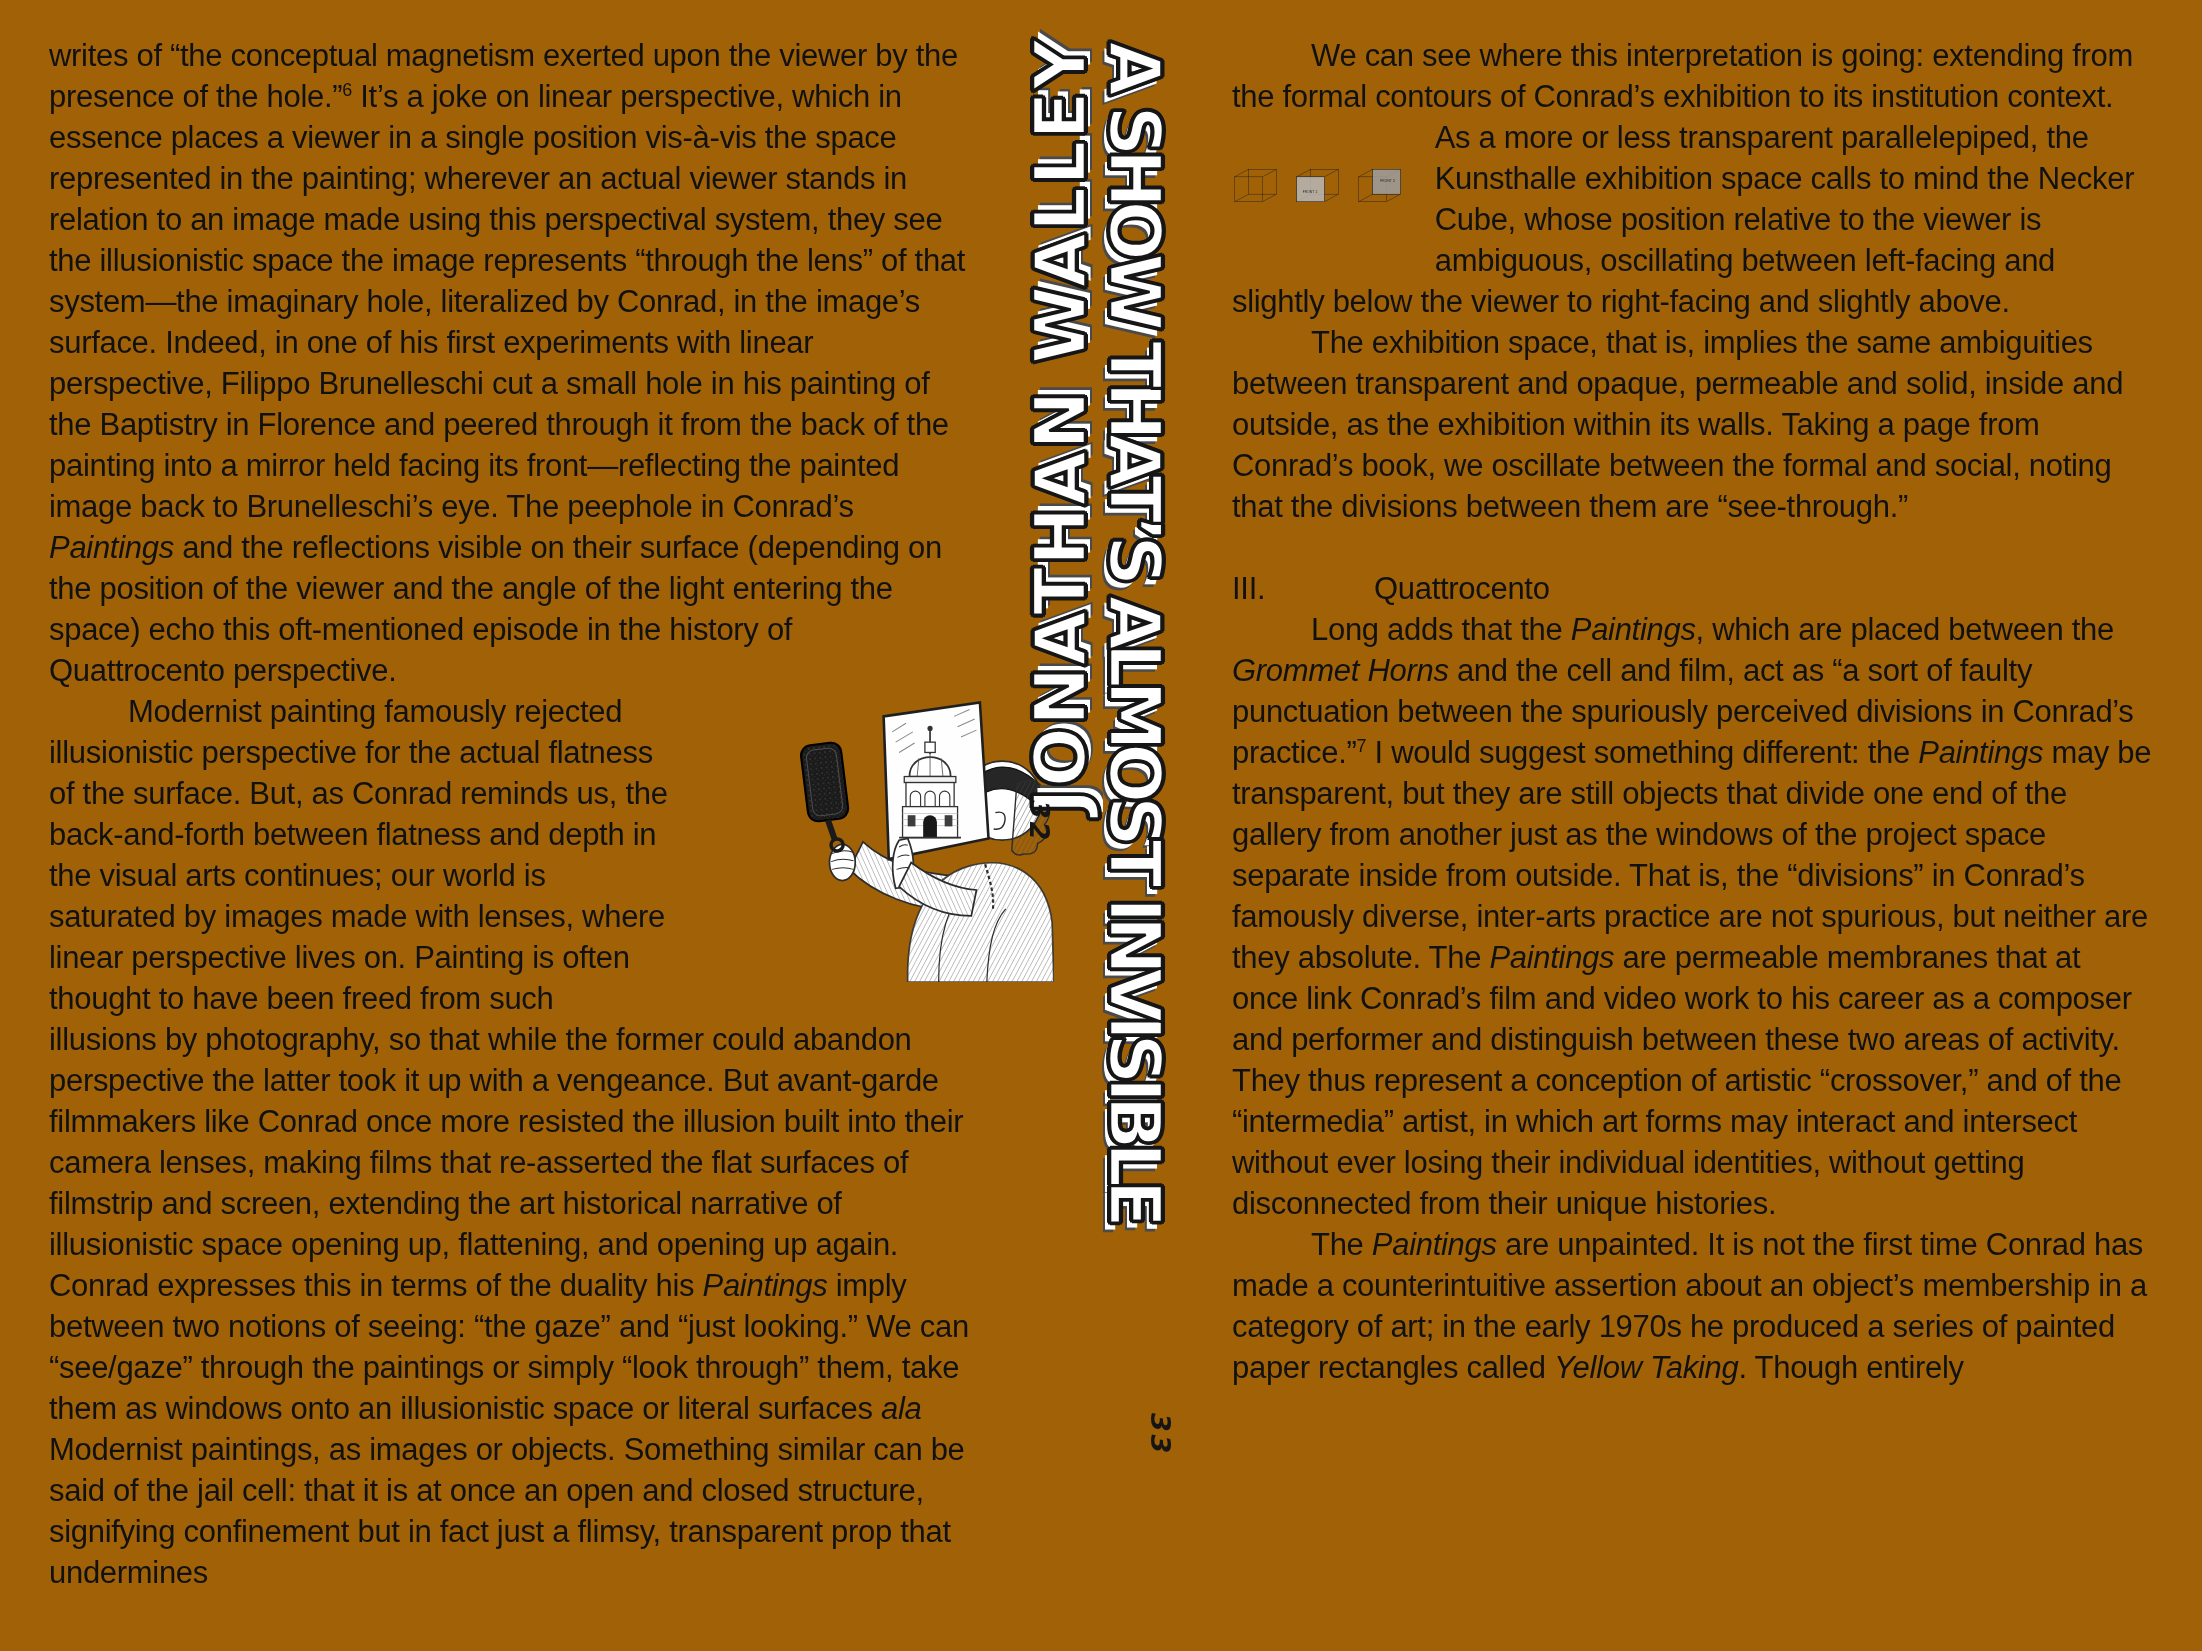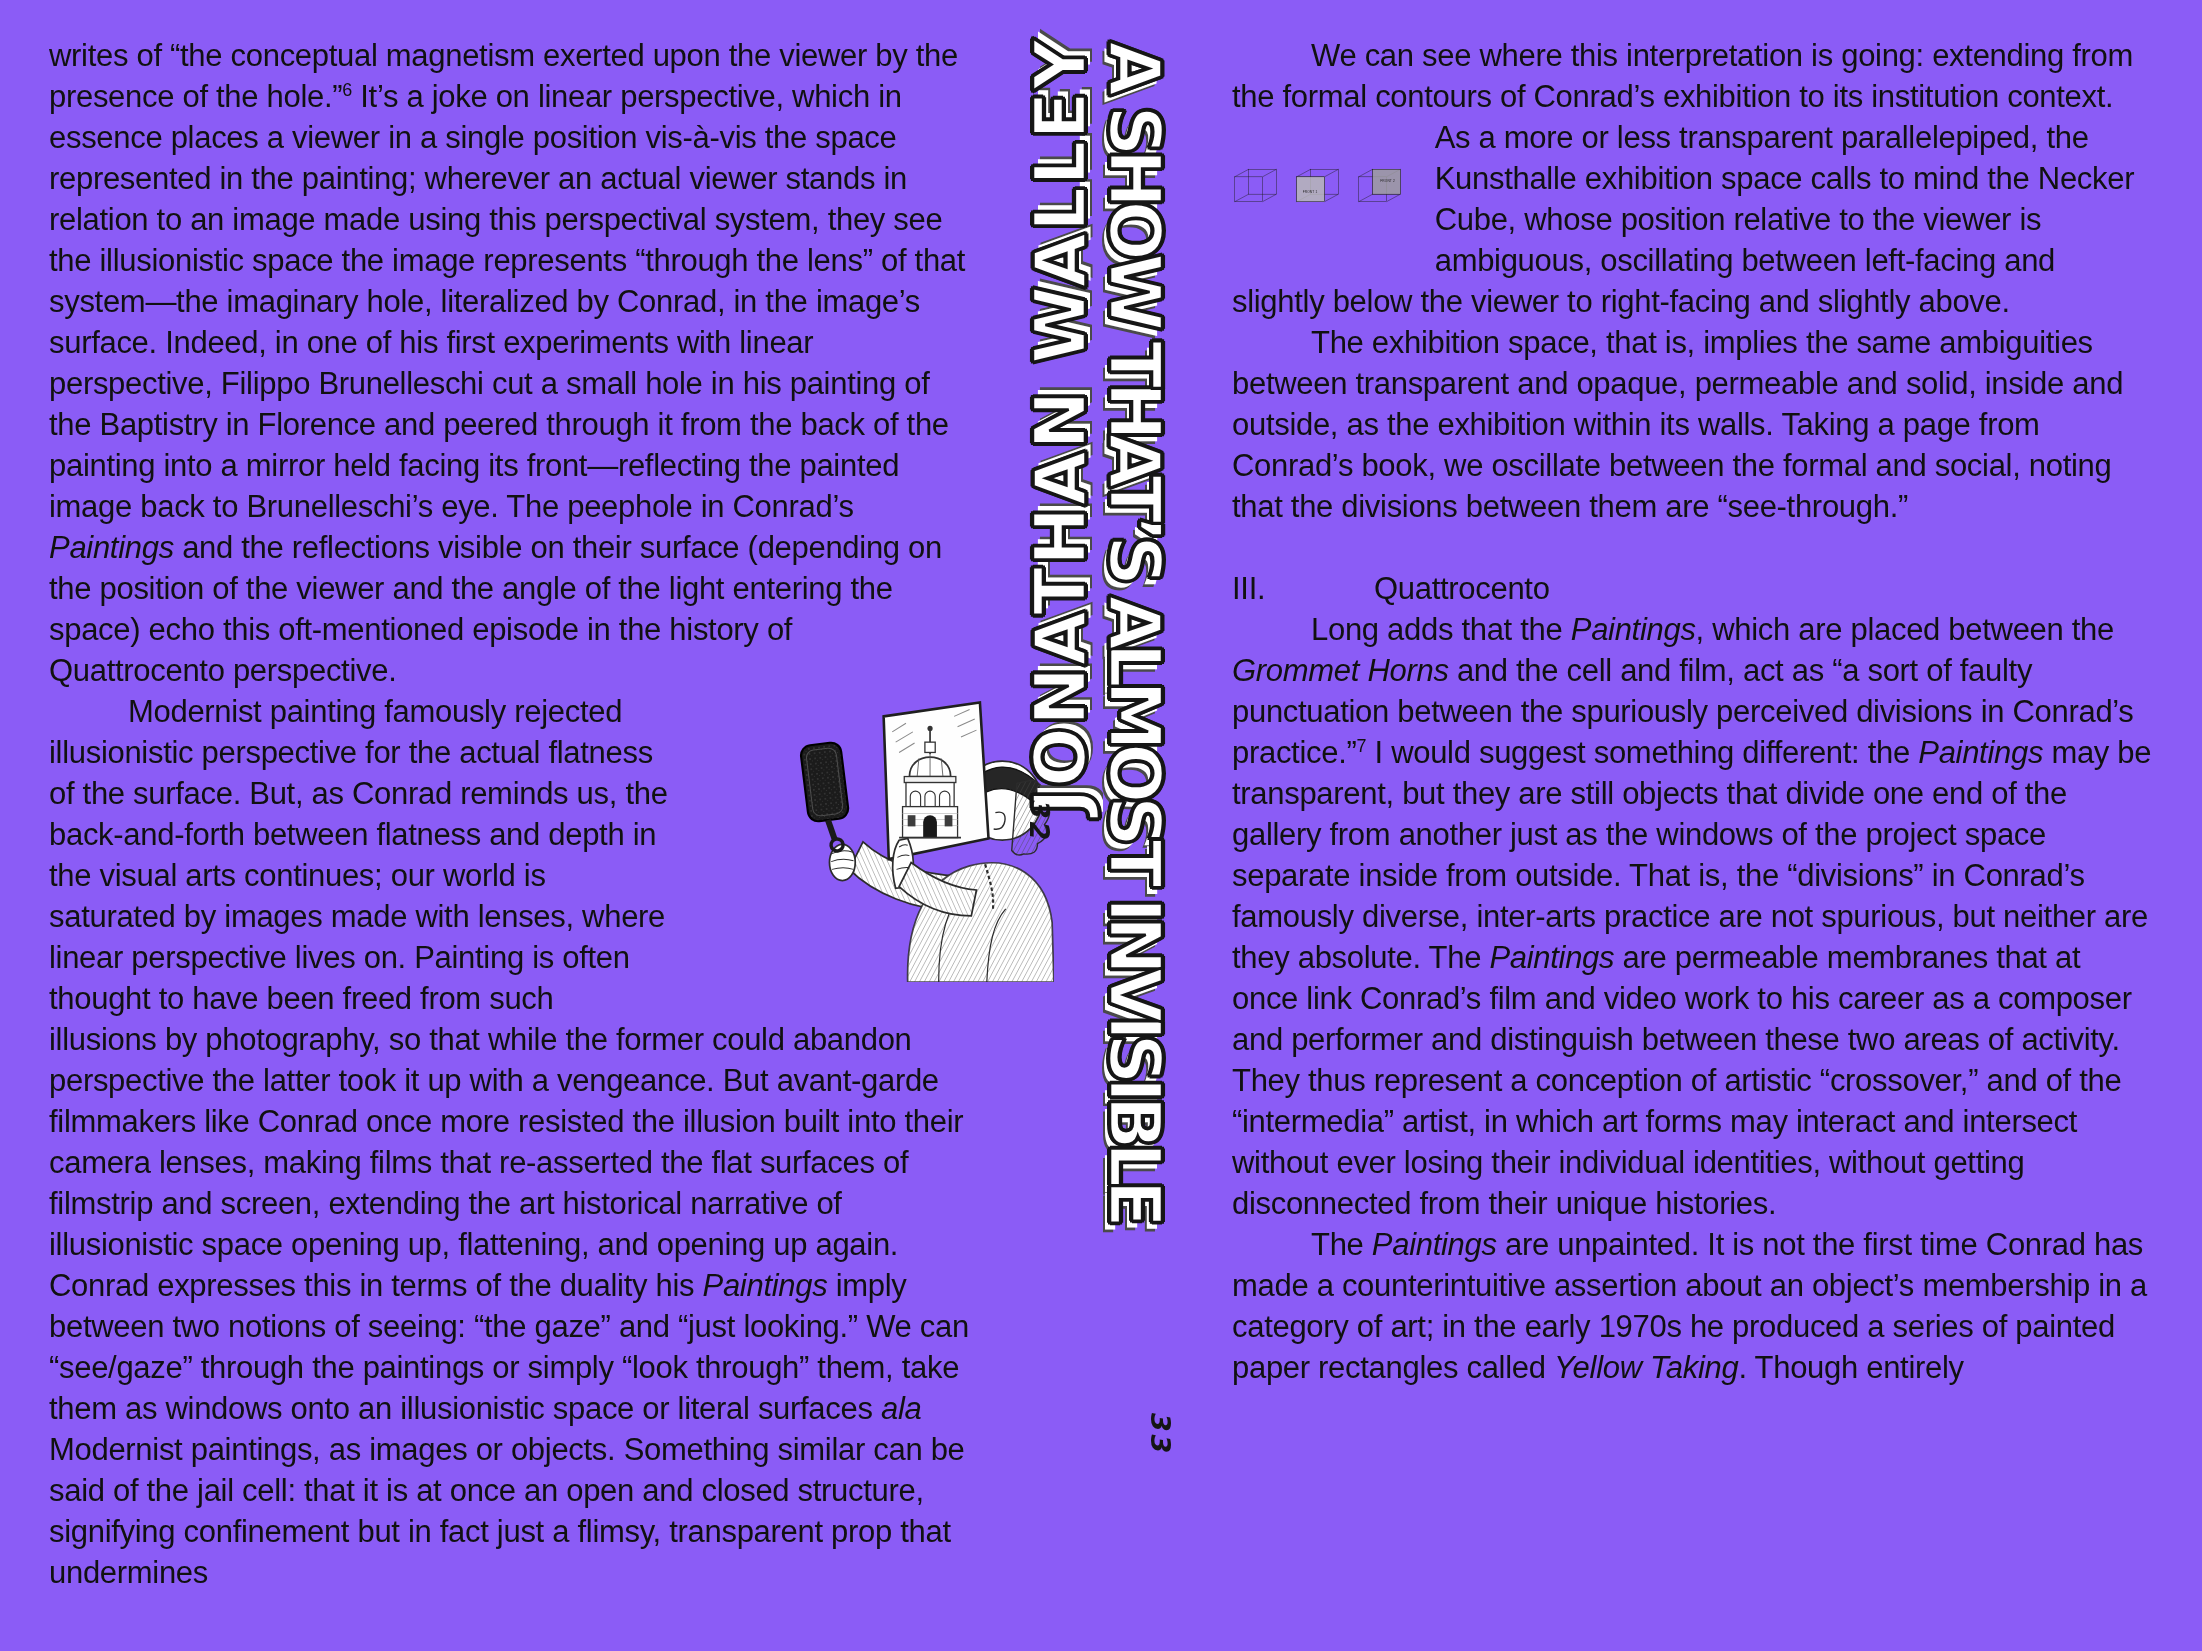--- a/index.html
+++ b/index.html
@@ -1,21 +1,21 @@
 <!DOCTYPE html>
 <html style="font-size:13.8px"><head>
 <meta charset="utf-8">
 <style>
   html, body {
     margin: 0; padding: 0;
     width: 2203px; height: 1652px;
     background: #ffffff;
     overflow: hidden;
   }
-  .spread { position: relative; width: 2203px; height: 1652px; background: #8b5cf6; }
+  .spread { position: relative; width: 2203px; height: 1652px; background: #a16207; }
 
   
   .text-col {
     position: absolute;
     font-family: "Liberation Sans", sans-serif;
     font-size: 31px;
     line-height: 41px;
     letter-spacing: -0.3px;
     color: #111111;
     text-align: left;

